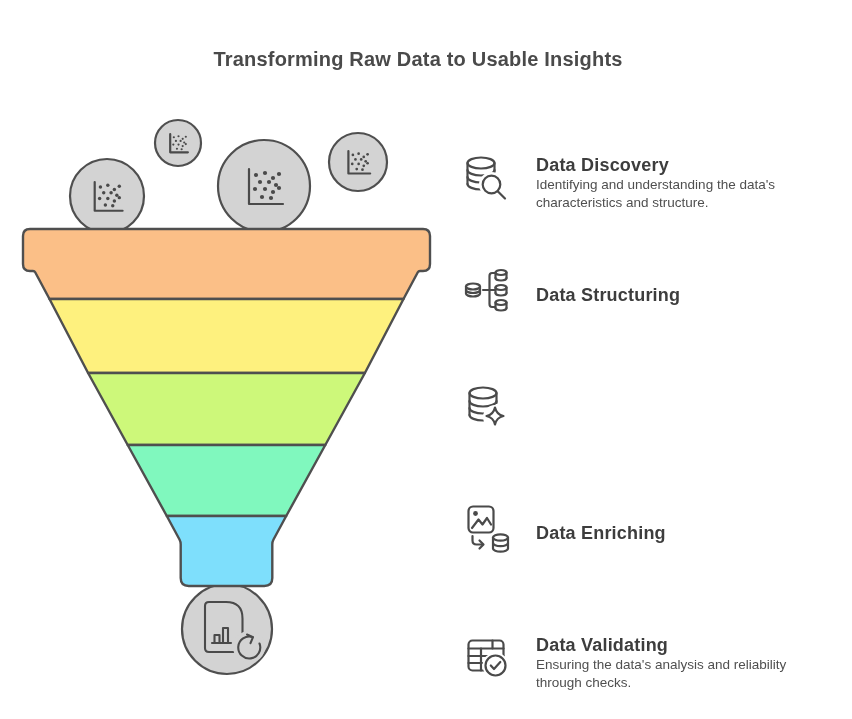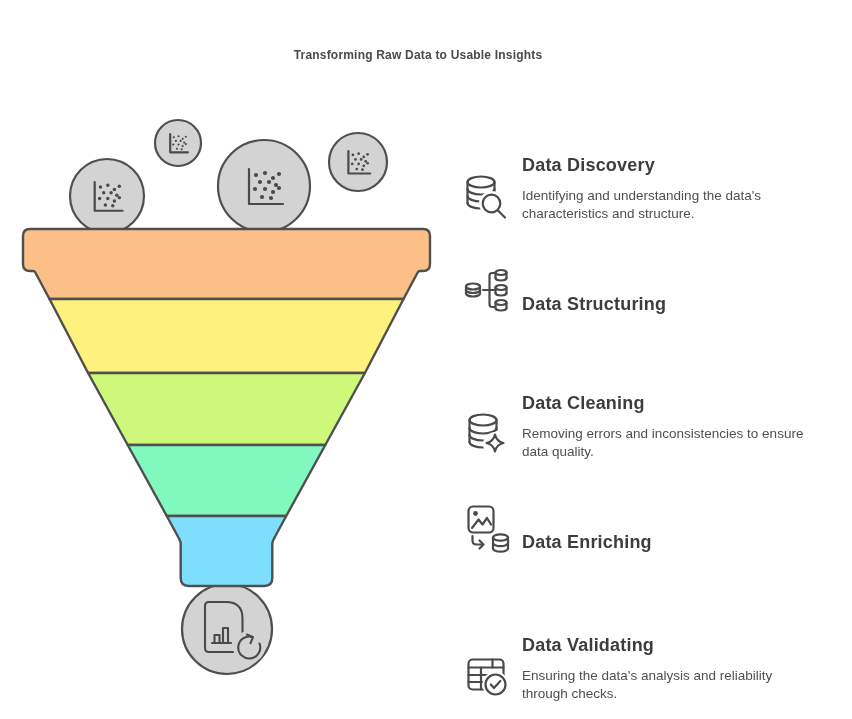--- a/index.html
+++ b/index.html
@@ -2,33 +2,33 @@
 <html><head>
 <meta charset="utf-8">
 <style>
   html,body{margin:0;padding:0;background:#fff;}
   .canvas{
     position:relative;width:852px;height:719px;background:#ffffff;overflow:hidden;
     font-family:"Liberation Sans",sans-serif;
   }
   .title{
     position:absolute;top:48px;left:0;width:836px;text-align:center;
-    font-size:12px;font-weight:bold;color:#4a4a4a;letter-spacing:.2px;
+    font-size:20px;font-weight:bold;color:#4a4a4a;letter-spacing:.2px;
   }
   .funnel-svg{position:absolute;top:0;left:0;}
   .step{
-    position:absolute;left:462px;width:372px;display:flex;gap:10px;align-items:flex-end;
+    position:absolute;left:462px;width:372px;display:flex;gap:24px;align-items:center;
   }
   .step .icon{flex:0 0 50px;width:50px;height:50px;}
   .step .text{flex:1;}
   .step-title{
     font-size:18px;font-weight:bold;color:#3d3d3d;margin-top:10px;letter-spacing:.2px;
   }
   .step-desc{
-    font-size:13.5px;line-height:17.5px;color:#4f4f4f;margin-top:11px;max-width:285px;
+    font-size:13.5px;line-height:17.5px;color:#4f4f4f;max-width:285px;
   }
   .ic{stroke:#4a4a4a;stroke-width:2.2;fill:none;stroke-linecap:round;stroke-linejoin:round;}
   .ic-fill{fill:#4a4a4a;stroke:none;}
   .ic-mask{fill:#ffffff;stroke:none;}
 </style>
 </head>
 <body>
 
 <div class="canvas">
 
@@ -160,24 +160,20 @@
           <path d="M 7.5 18 A 13.5 5.5 0 0 0 34.5 18"></path>
           <path d="M 7.5 25 A 13.5 5.5 0 0 0 34.5 25"></path>
           <path d="M 7.5 32 A 13.5 5.5 0 0 0 34.5 32"></path>
         </g>
         <circle class="ic-mask" cx="33" cy="34" r="12"></circle>
         <g class="ic">
           <path d="M 33 24.5 Q 34.5 31.5 41.5 33 Q 34.5 34.5 33 41.5 Q 31.5 34.5 24.5 33 Q 31.5 31.5 33 24.5 Z"></path>
         </g>
       </svg>
     </div>
-    <div class="text">
-      <div class="step-title">Data Cleaning</div>
-      <div class="step-desc">Removing errors and inconsistencies to ensure data quality.</div>
-    </div>
   </div>
 
   <div class="step" style="top:503px">
     <div class="icon">
       <svg width="50" height="50" viewBox="0 0 50 50">
         <g class="ic">
           <rect x="6.5" y="3.5" width="25" height="26" rx="4.5"></rect>
           <path d="M 10 25 L 16.5 16.5 L 20.5 21.5 L 25 15 L 29 21.5"></path>
           <path d="M 10.5 33 L 10.5 37.5 Q 10.5 41.5 14.5 41.5 L 20.5 41.5"></path>
           <path d="M 17.5 37.5 L 21.5 41.5 L 17.5 45.5"></path>

